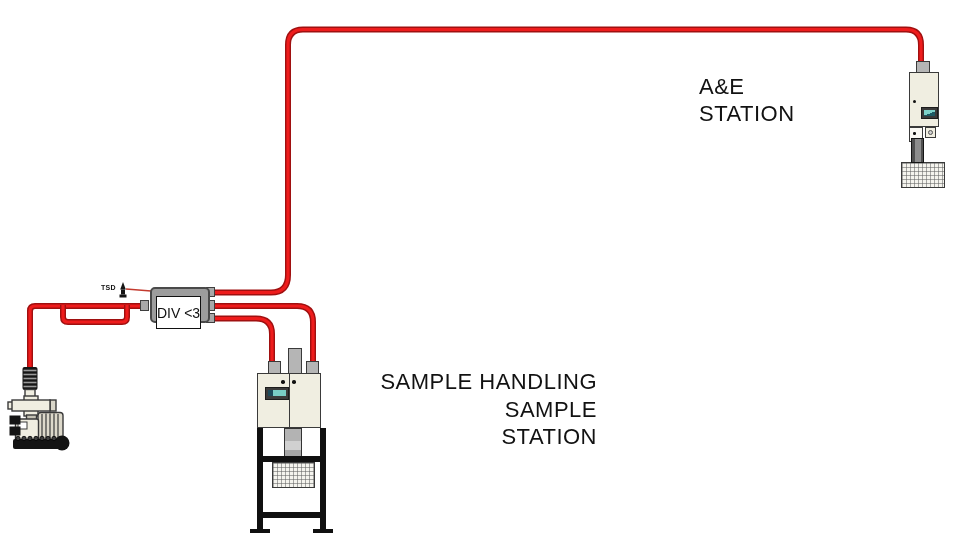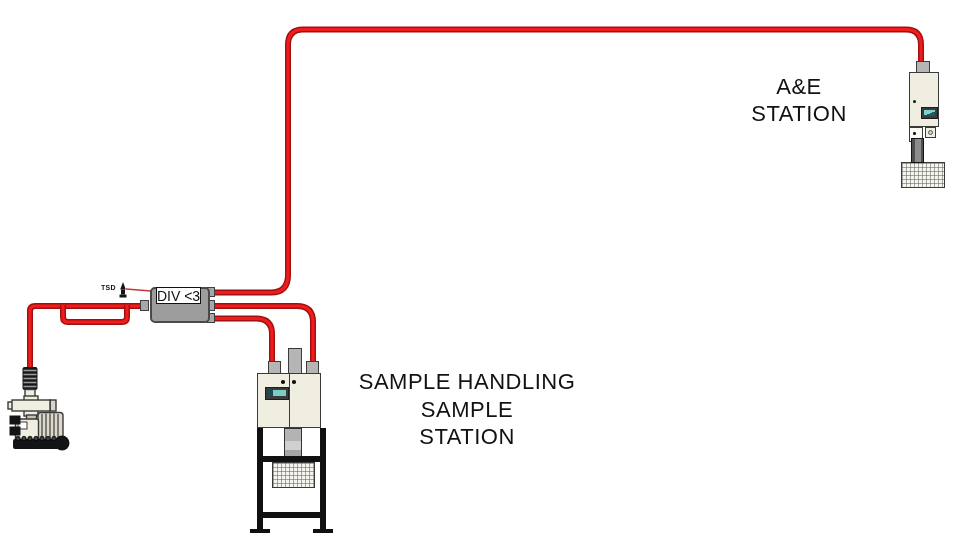--- a/index.html
+++ b/index.html
@@ -25,21 +25,21 @@
       linear-gradient(to right, rgba(100,100,100,.55) 1px, transparent 1px),
       linear-gradient(to bottom, rgba(100,100,100,.55) 1px, transparent 1px);
     background-size:4px 4px;
     border:1.6px solid #3a3a3a;
   }
   .eq{z-index:2;}
   .dot{background:#111;border-radius:50%;}
   
   .div-box{left:150px;top:287px;width:60px;height:36px;background:#9d9d9d;
     border:2px solid #4a4a4a;border-radius:5px;z-index:3;}
-  .div-label-box{left:156px;top:287px;width:45px;height:17px;background:#ffffff;
+  .div-label-box{left:156px;top:296px;width:45px;height:33px;background:#ffffff;
     border:1.5px solid #111;z-index:4;display:flex;align-items:center;justify-content:center;
     font-size:14px;color:#111;white-space:nowrap;}
   .port{background:#a8a8a8;border:1.5px solid #3f3f3f;z-index:3;width:9px;height:10px;}
   
   .tsd-label{left:101px;top:284px;font-size:7px;font-weight:bold;color:#99302a;
     letter-spacing:.3px;z-index:3;}
   
   .sh-chimney{left:288px;top:348px;width:14px;height:27px;}
   .sh-conn-l{left:268px;top:361px;width:13px;height:13px;}
   .sh-conn-r{left:306px;top:361px;width:13px;height:13px;}
@@ -71,23 +71,23 @@
   .ews-sub-l .dot{left:3px;top:4px;width:2.5px;height:2.5px;}
   .ews-sub-r{left:925px;top:127px;width:11px;height:11px;}
   .ews-ring{position:absolute;left:2px;top:2px;width:5px;height:5px;border:1px solid #555;
     border-radius:50%;background:#cfcfcf;}
   .ews-probe{left:911px;top:138px;width:13px;height:25px;
     background:linear-gradient(90deg,#4f4f4f 0 3px,#8d8d8d 3px 9px,#4f4f4f 9px);
     border:1.5px solid #141414;z-index:4;}
   .ews-tray{left:901px;top:162px;width:44px;height:26px;}
   
   .lbl{color:#121212;z-index:5;}
-  .ews-label{left:699px;top:73px;width:200px;text-align:center;
+  .ews-label{left:699px;top:73px;width:200px;text-align:left;
     font-size:22px;line-height:27px;letter-spacing:.5px;}
-  .sample-label{left:337px;top:368px;width:260px;text-align:center;
+  .sample-label{left:337px;top:368px;width:260px;text-align:right;
     font-size:22px;line-height:27.5px;letter-spacing:.5px;}
   
   #pump-svg{left:2px;top:358px;z-index:3;}
   #tsd-icon-svg{left:118px;top:281px;z-index:3;}
 </style>
 </head>
 <body>
 
 <div id="canvas">
 

